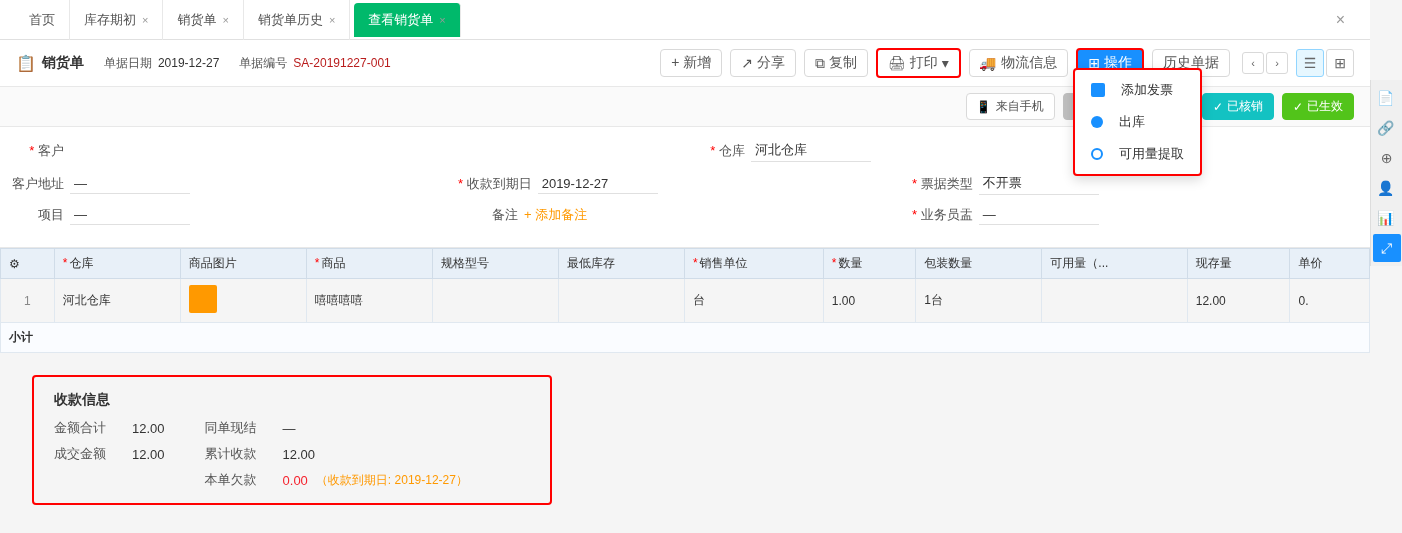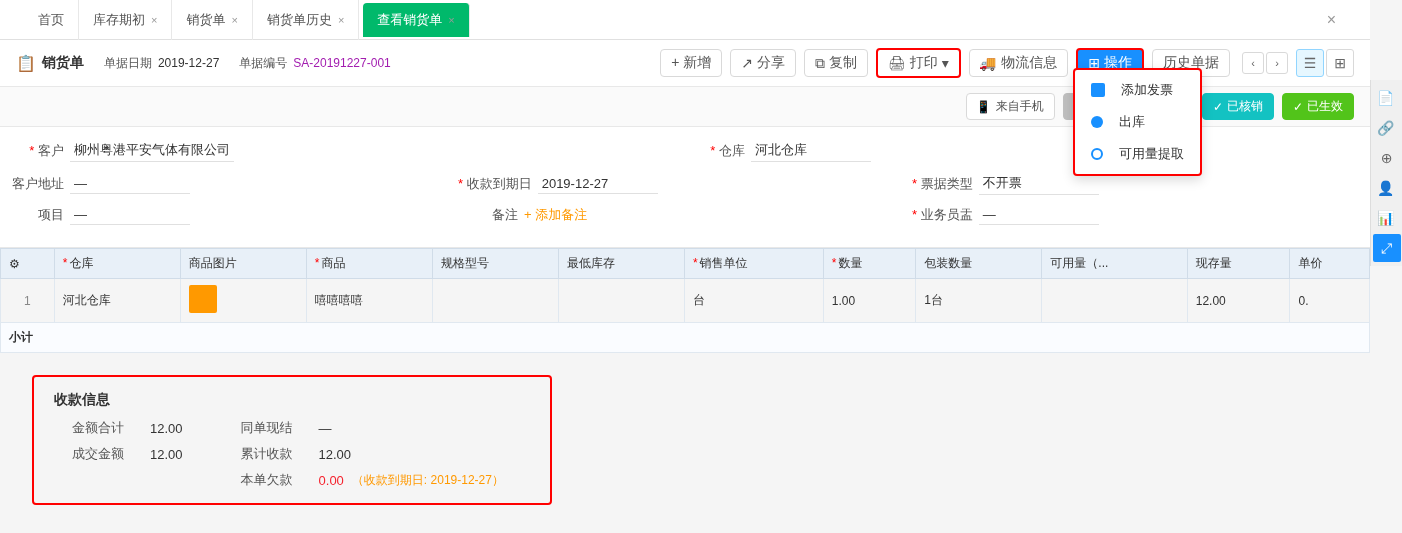--- a/index.html
+++ b/index.html
@@ -1,21 +1,21 @@
 <!DOCTYPE html>
 <html><head>
   <meta charset="utf-8">
   <style>
     * { box-sizing: border-box; margin: 0; padding: 0; }
     body { font-family: 'Microsoft YaHei', Arial, sans-serif; font-size: 13px; background: #f5f5f5; color: #333; }
     
     
     .tab-bar {
       display: flex; align-items: center; background: #fff; border-bottom: 1px solid #e0e0e0;
-      padding: 0 24px; height: 40px; position: relative;
+      padding: 0 15px; height: 40px; position: relative;
     }
     .tab-item {
       display: flex; align-items: center; padding: 0 14px; height: 40px; cursor: pointer;
       font-size: 13px; color: #555; border-right: 1px solid #e8e8e8; position: relative;
     }
     .tab-item .close-btn { margin-left: 6px; color: #999; font-size: 11px; cursor: pointer; }
     .tab-item.active-green { background: #00b96b; color: #fff; border-radius: 4px 4px 0 0; }
     .tab-close-global { margin-left: auto; padding: 0 10px; cursor: pointer; color: #999; font-size: 16px; }
     
     
@@ -75,21 +75,21 @@
     .product-img { width: 28px; height: 28px; background: #ff9900; display: inline-block; border-radius: 2px; }
 
     
     .payment-section {
       border: 2px solid red; margin: 12px 16px; padding: 14px 20px; border-radius: 4px;
       display: inline-block; min-width: 520px;
     }
     .payment-title { font-weight: bold; font-size: 14px; margin-bottom: 10px; }
     .payment-rows { display: flex; gap: 40px; }
     .payment-col { display: flex; flex-direction: column; gap: 8px; }
-    .payment-row { display: flex; align-items: center; gap: 8px; font-size: 13px; margin-left: 18px; }
+    .payment-row { display: flex; align-items: center; gap: 8px; font-size: 13px; }
     .payment-label { color: #555; min-width: 70px; }
     .payment-value { color: #333; }
     .payment-value.red { color: #f5222d; }
 
     
     .right-sidebar {
       position: fixed; right: 0; top: 80px; width: 32px; background: #f0f0f0;
       border-left: 1px solid #ddd; display: flex; flex-direction: column; align-items: center;
       gap: 2px; padding: 4px 0; z-index: 100;
     }
@@ -158,21 +158,21 @@
         <span class="doc-title-icon">📋</span>
         <span>销货单</span>
       </div>
       <div class="doc-meta">
         <div class="doc-meta-item">
           <span>单据日期</span>
           <span style="color:#333;font-weight:500;">2019-12-27</span>
         </div>
         <div class="doc-meta-item">
           <span>单据编号</span>
-          <span style="color:#a21caf;font-weight:500;">SA-20191227-001</span>
+          <span style="color:#b91c1c;font-weight:500;">SA-20191227-001</span>
         </div>
       </div>
       <div class="doc-actions">
         <button class="action-btn">+ 新增</button>
         <button class="action-btn">
           <span>↗</span>
           <span>分享</span>
         </button>
         <button class="action-btn">
           <span>⧉</span>
@@ -225,21 +225,20 @@
       <button class="toolbar-btn green">
         <span>✓</span>
         <span>已生效</span>
       </button>
     </div>
 
     <div class="form-section">
       <div class="form-row">
         <div class="form-field">
           <span class="form-label required">客户</span>
-          <span class="form-value">柳州粤港平安气体有限公司</span>
         </div>
         <div class="form-field">
           <span class="form-label required">仓库</span>
           <span class="form-value">河北仓库</span>
         </div>
       </div>
       <div class="form-row">
         <div class="form-field">
           <span class="form-label">客户地址</span>
           <span class="form-value">—</span>

